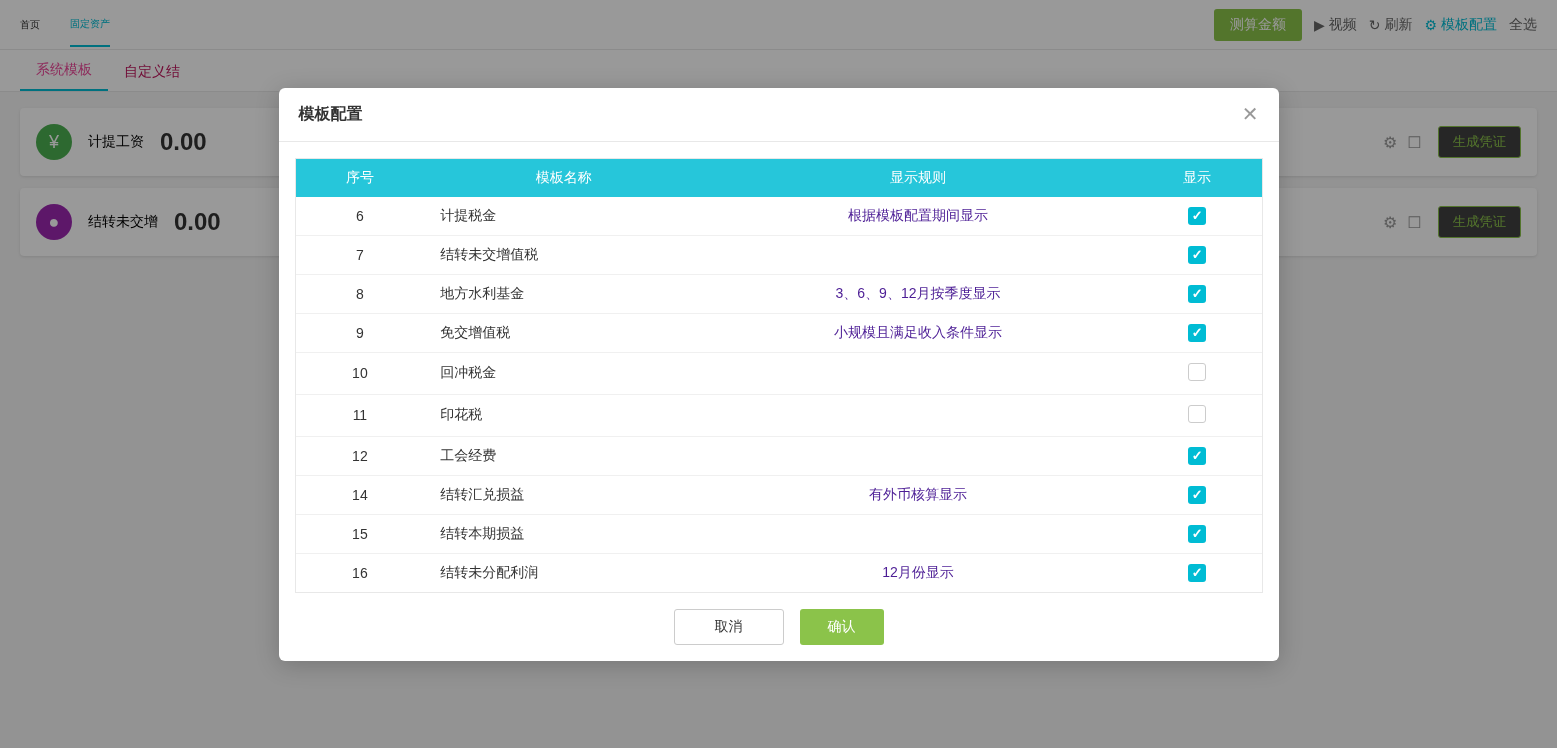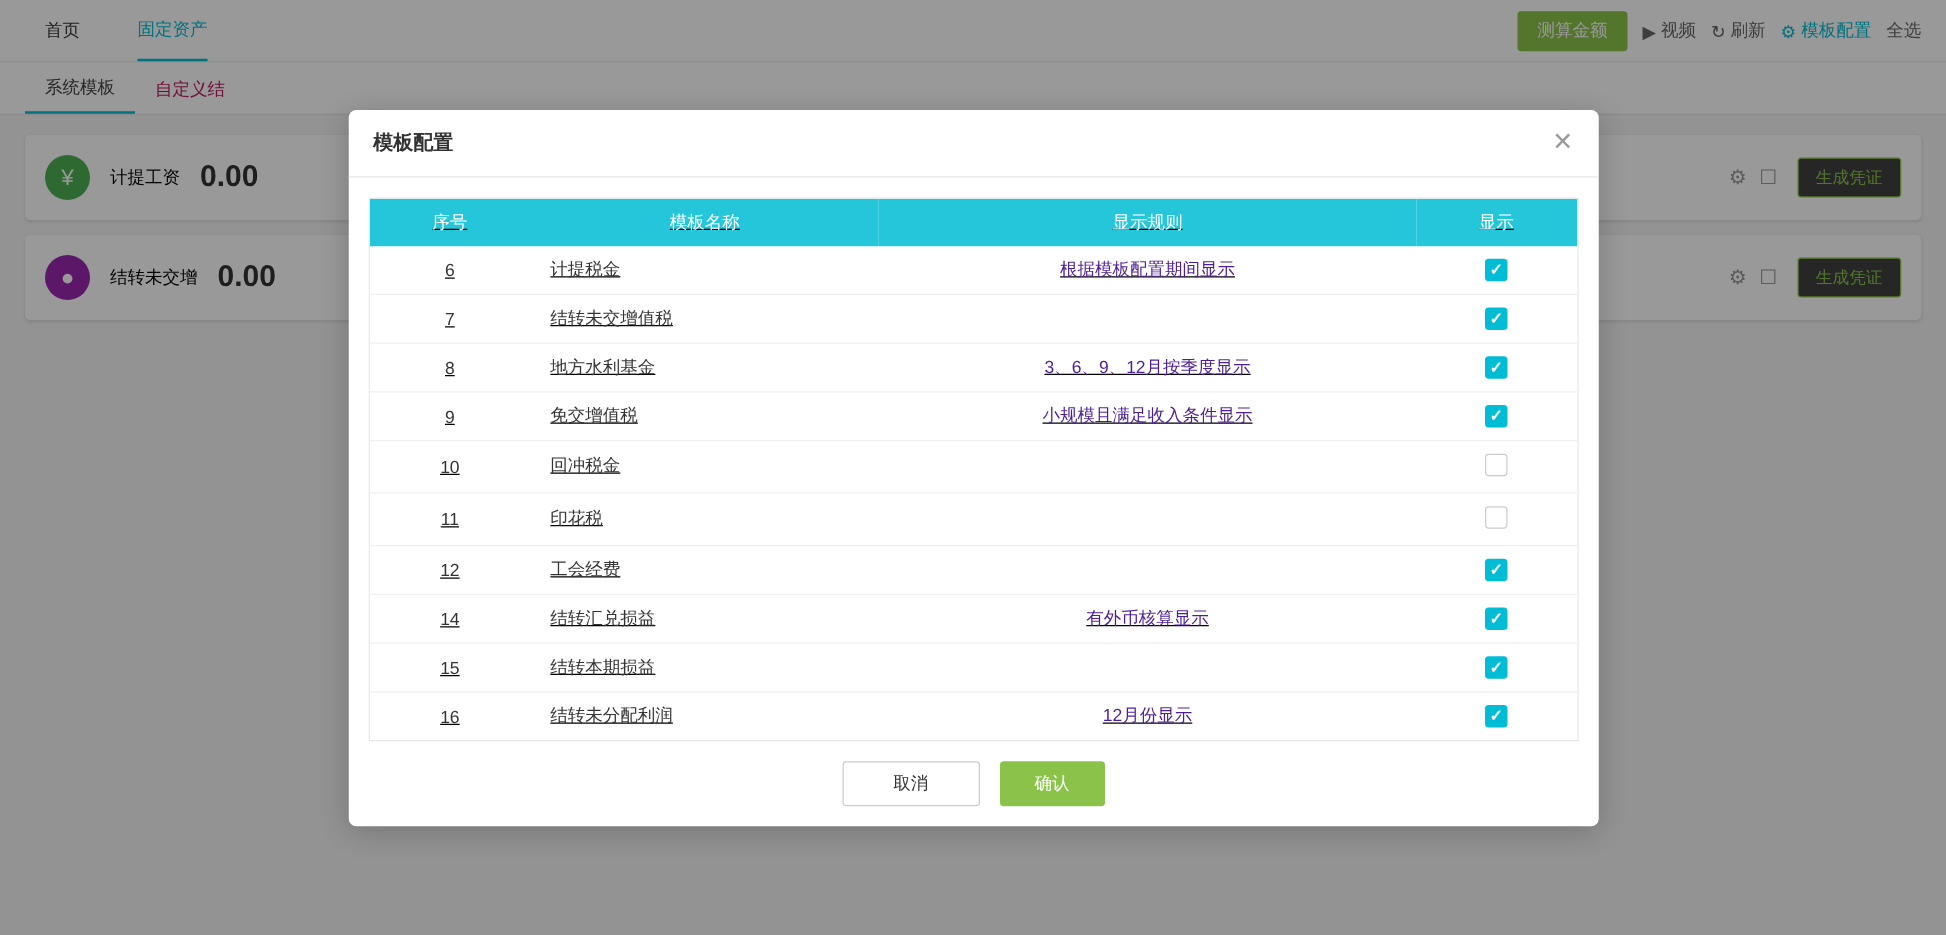--- a/index.html
+++ b/index.html
@@ -27,24 +27,23 @@
       background: #fff;
       height: 50px;
       display: flex;
       align-items: center;
       padding: 0 20px;
       border-bottom: 1px solid #e8e8e8;
       gap: 30px;
     }
     .nav-item {
       color: #333;
-      font-size: 14px;
+      font-size: 10px;
       cursor: pointer;
       padding: 14px 0;
-      margin-left: 16px;
     }
     .nav-item.active {
       color: #00bcd4;
       border-bottom: 2px solid #00bcd4;
     }
 
     
     .right-toolbar {
       margin-left: auto;
       display: flex;
@@ -92,21 +91,21 @@
       border-bottom: 1px solid #e8e8e8;
       gap: 0;
     }
     .sub-nav-item {
       padding: 10px 16px;
       cursor: pointer;
       color: #be185d;
       font-size: 14px;
     }
     .sub-nav-item.active {
-      color: #404040;
+      color: #ec4899;
       border-bottom: 2px solid #00bcd4;
       text-align: right;
     }
 
     
     .content-area {
       padding: 16px 20px;
       display: flex;
       flex-direction: column;
       gap: 12px;
@@ -199,21 +198,20 @@
       cursor: pointer;
       line-height: 1;
     }
 
     
     .modal-table {
       flex: 1;
       overflow-y: auto;
       margin: 16px 16px 0 16px;
       border: 1px solid #e8e8e8;
-      text-decoration: underline;
     }
     table {
       width: 100%;
       border-collapse: collapse;
     }
     thead tr {
       background: #26c6da;
     }
     thead th {
       color: #fff;

